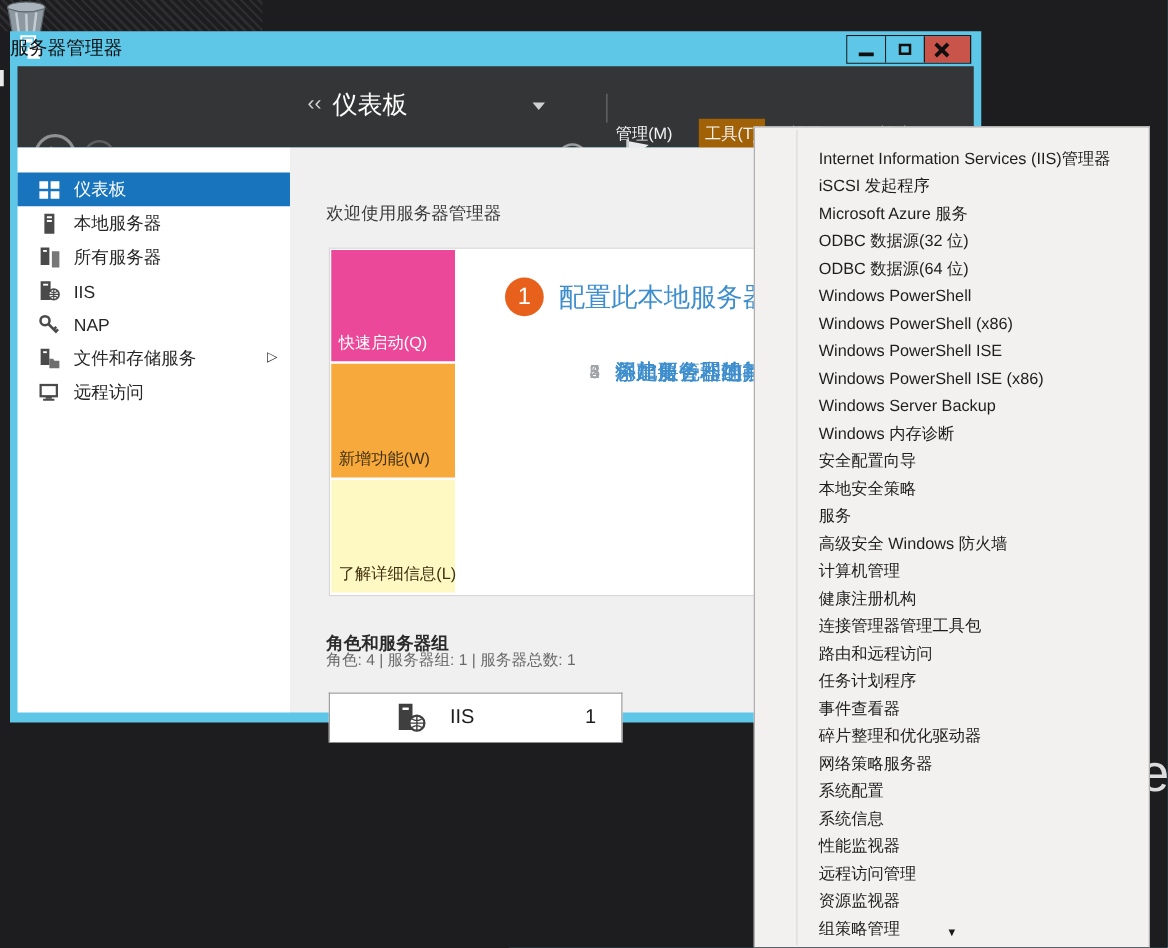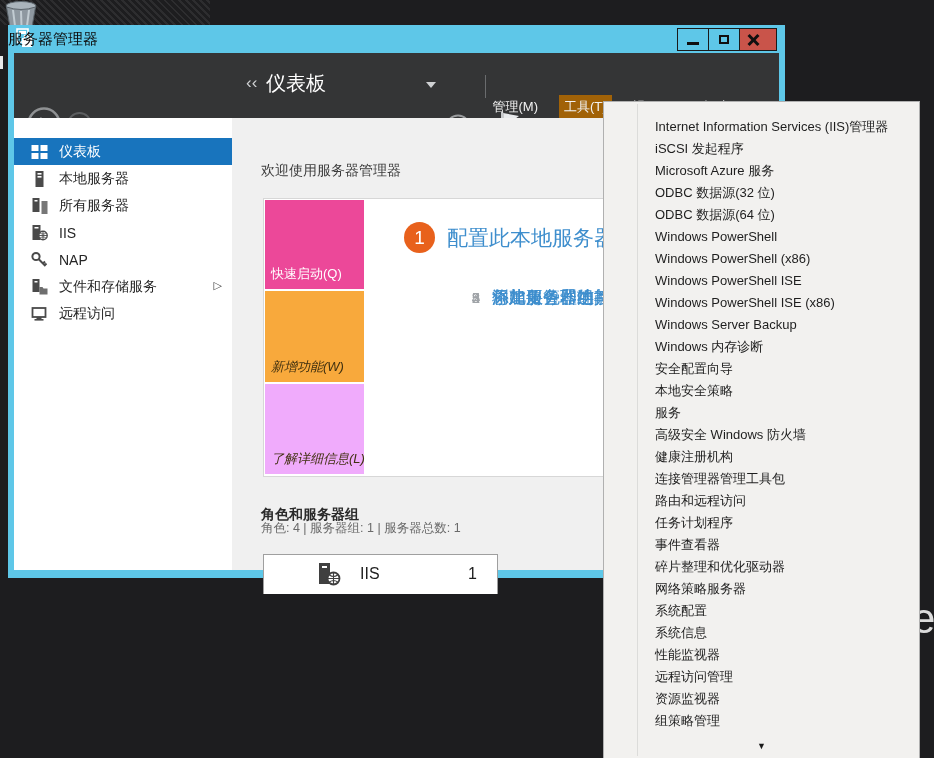--- a/index.html
+++ b/index.html
@@ -56,22 +56,22 @@
   .mainpane{position:absolute;left:224px;top:93px;width:547px;height:452px;background:#f0f0f0;}
   .welcome-title{position:absolute;left:29px;top:44px;font-size:14px;color:#3c3c3c;}
   .welcome-panel{position:absolute;left:31px;top:80px;width:402px;height:279px;background:#ffffff;
     border:1px solid #d7d7d7;}
   .tile-col{position:absolute;left:1px;top:1px;width:99px;}
   .tile{width:99px;position:relative;margin-bottom:2px;cursor:default;}
   .tile-label{position:absolute;left:6px;bottom:6px;font-size:13px;white-space:nowrap;}
   .tile1{height:89px;background:#ec4899;}
   .tile1 .tile-label{color:#ffffff;}
   .tile2{height:91px;background:#f8a93c;}
-  .tile3{height:90px;background:#f0abfc;margin-bottom:0;}
-  .tile2 .tile-label,.tile3 .tile-label{color:#403010;font-style:italic;}
+  .tile3{height:90px;background:#fef9c3;margin-bottom:0;}
+  .tile2 .tile-label,.tile3 .tile-label{color:#403010;}
 
   .step1{position:absolute;left:140px;top:23px;display:flex;align-items:center;gap:12px;cursor:pointer;}
   .step1-circle{width:31px;height:31px;border-radius:50%;background:#e8611c;color:#fff;
     font-size:19px;display:flex;align-items:center;justify-content:center;}
   .step1-label{font-size:21px;color:#3e8ecd;white-space:nowrap;}
   .steps2{position:absolute;left:0;top:86px;width:400px;}
   .step-row{position:absolute;left:0;width:400px;height:24px;display:flex;align-items:center;cursor:pointer;}
   .step-num{width:216px;text-align:right;font-size:15px;color:#a0a4a8;flex:0 0 216px;}
   .step-label{margin-left:12px;font-size:17px;color:#3e8ecd;white-space:nowrap;}
 
@@ -323,20 +323,21 @@
         <li class="tools-item">Windows 内存诊断</li>
 
         <li class="tools-item">安全配置向导</li>
 
         <li class="tools-item">本地安全策略</li>
 
         <li class="tools-item">服务</li>
 
         <li class="tools-item">高级安全 Windows 防火墙</li>
 
+        <li class="tools-item">计算机管理</li>
 
         <li class="tools-item">健康注册机构</li>
 
         <li class="tools-item">连接管理器管理工具包</li>
 
         <li class="tools-item">路由和远程访问</li>
 
         <li class="tools-item">任务计划程序</li>
 
         <li class="tools-item">事件查看器</li>

